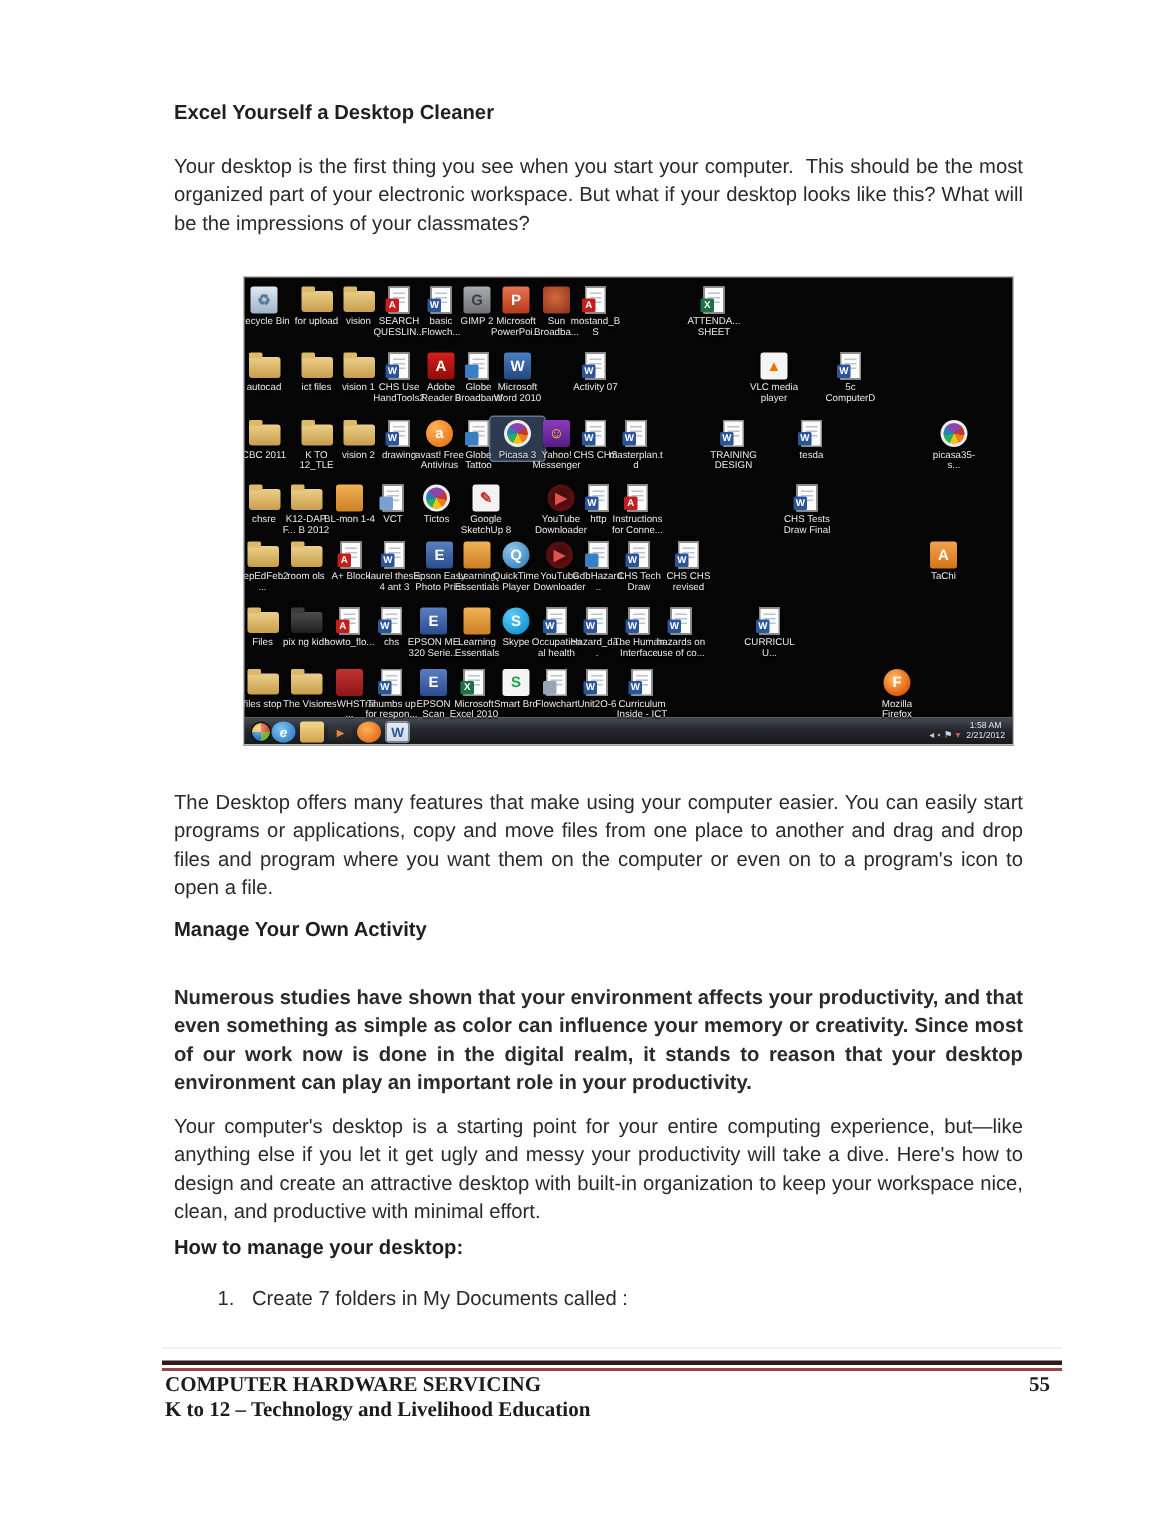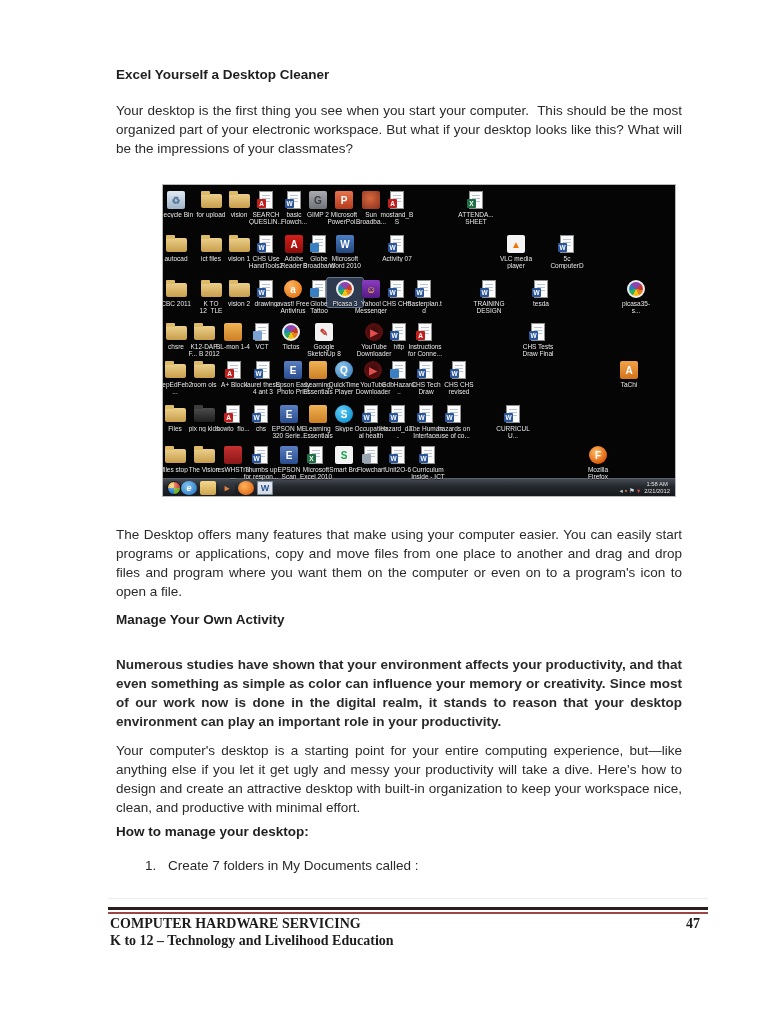--- a/index.html
+++ b/index.html
@@ -710,15 +710,15 @@
 
 <div class="abs list-row" style="left:145px; top:856px;">
   <span class="list-num">1.</span><span>Create 7 folders in My Documents called :</span>
 </div>
 
 <div class="abs footer-faint"></div>
 <div class="abs footer-rule"></div>
 
 <div class="abs footer-text" style="left:110px; top:915px;">COMPUTER HARDWARE SERVICING</div>
 
-<div class="abs footer-text" style="left:620px; top:915px; width:80px; text-align:right;">47</div>
+<div class="abs footer-text" style="left:620px; top:915px; width:80px; text-align:right;">55</div>
 
 <div class="abs footer-text" style="left:110px; top:932px;">K to 12 – Technology and Livelihood Education</div>
 
 </body></html>

